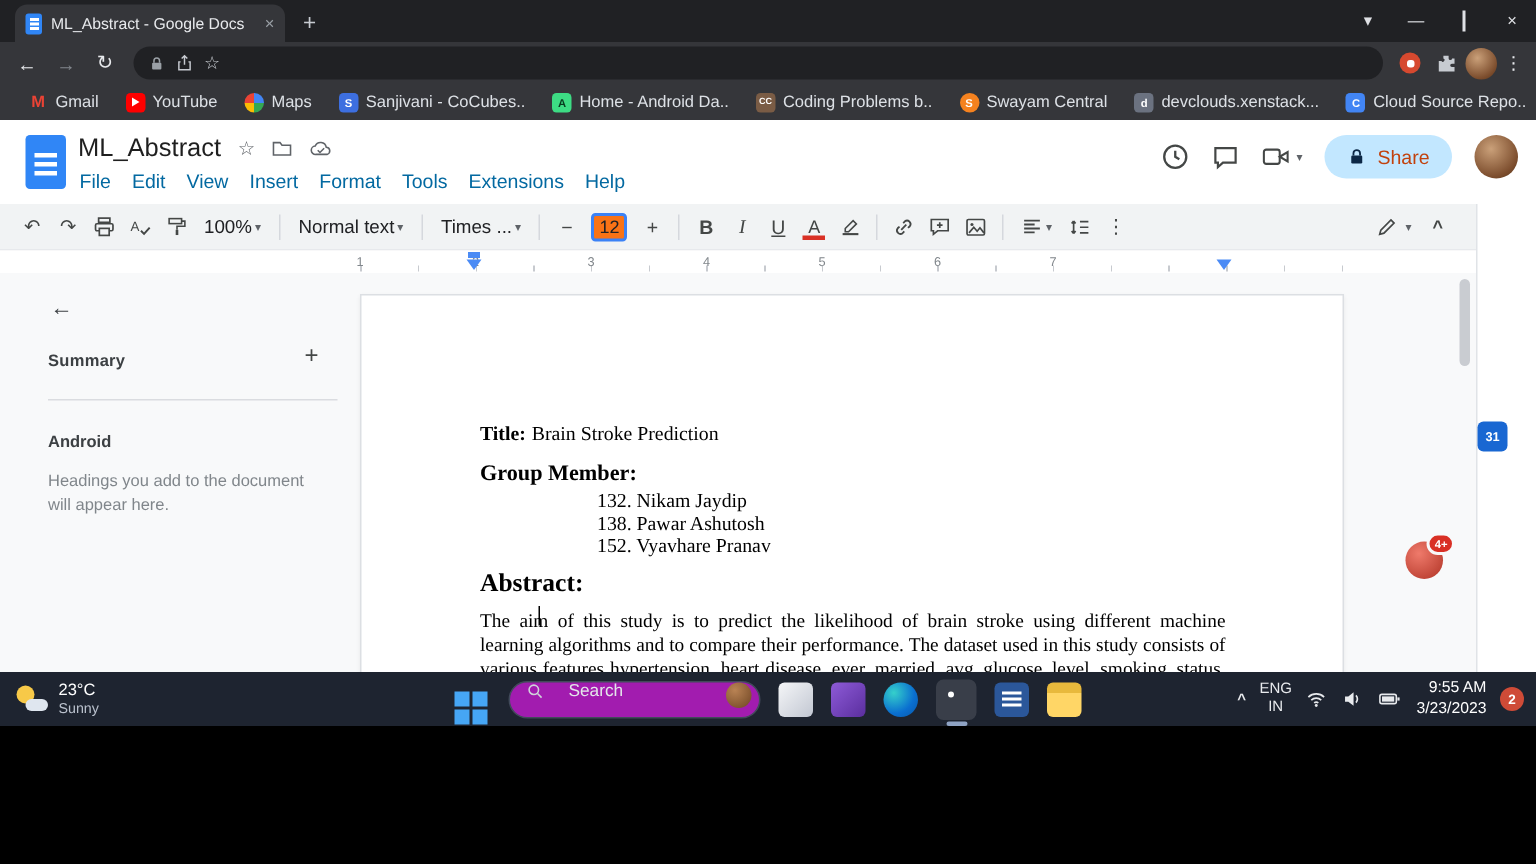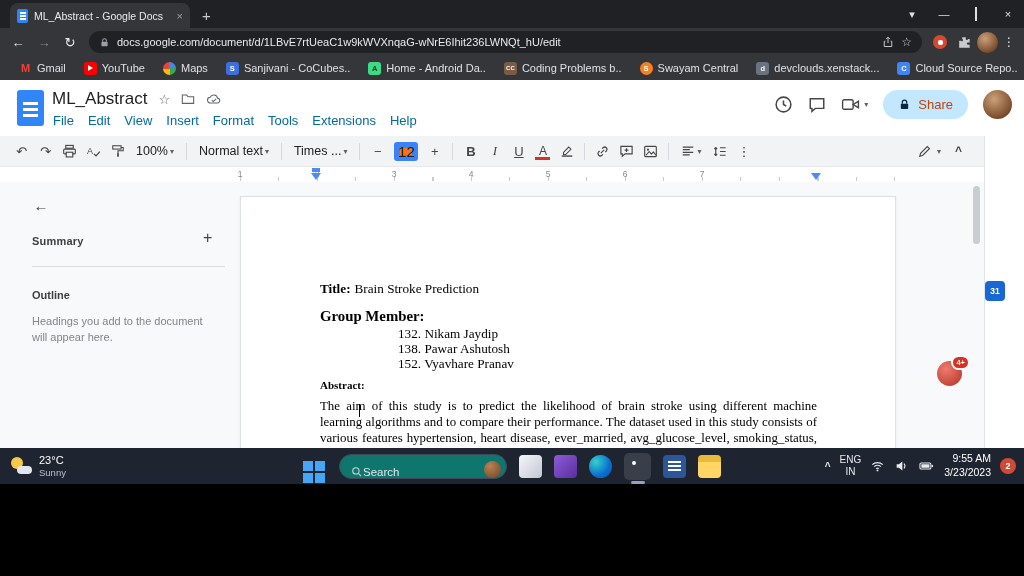--- a/index.html
+++ b/index.html
@@ -59,21 +59,21 @@
   .dh-right{position:absolute;right:12px;top:10px;display:flex;align-items:center;gap:15px}
   .share{display:flex;align-items:center;gap:7px;background:#c2e7ff;border-radius:17px;padding:7px 15px;font-size:13px;color:#c2410c;font-weight:500}
   .davatar{width:29px;height:29px;border-radius:50%;background:radial-gradient(circle at 38% 32%,#caa079,#7c4d2d 70%,#523217)}
 
   
   .dtoolbar{position:absolute;top:136px;left:0;right:0;height:31px;background:#f1f3f4;display:flex;align-items:center;padding:0 10px;gap:1px;color:#444746;border-bottom:1px solid #e7e9ec}
   .tbtn{min-width:23px;height:23px;display:flex;align-items:center;justify-content:center;font-size:13px;border-radius:4px}
   .tsep{width:1px;height:17px;background:#d5d8dd;margin:0 5px}
   .tdrop{display:flex;align-items:center;gap:2px;padding:0 6px;font-size:12.5px;color:#202124}
   .carr{font-size:8px;color:#5f6368}
-  .fontsize-box{width:24px;height:19px;border:6px solid #3b82f6;border-radius:3px;background:#f97316;display:flex;align-items:center;justify-content:center;font-size:15px;color:#202124;margin:0 4px}
+  .fontsize-box{width:24px;height:19px;border:2px solid #3b82f6;border-radius:3px;background:#f97316;display:flex;align-items:center;justify-content:center;font-size:12px;color:#202124;margin:0 4px}
   .tb-b{font-weight:700}
   .tb-i{font-style:italic;font-family:"Liberation Serif",serif}
   .tb-u{text-decoration:underline}
   .tb-a{position:relative;font-size:12px;padding:0 4px}
   .tb-a::after{content:"";position:absolute;left:4px;right:4px;bottom:3px;height:3px;background:#d93025}
   .tb-right{margin-left:auto;display:flex;align-items:center;gap:14px;padding-right:52px}
   .tb-collapse{font-size:12px;color:#444746;font-weight:700}
 
   
   .ruler{position:absolute;top:167px;left:0;right:0;height:15px;background:#fff;font-size:8.5px;color:#80868b}
@@ -92,21 +92,21 @@
   .outline-hint{position:absolute;left:32px;top:132px;width:188px;font-size:11px;color:#80868b;line-height:1.45}
   .scroll-thumb{position:absolute;right:44px;top:4px;width:7px;height:58px;background:#c9ccd1;border-radius:4px}
 
   .page{position:absolute;left:240px;top:14px;width:656px;height:420px;background:#fff;border:1px solid #dcdfe3;box-shadow:0 1px 3px rgba(0,0,0,.07)}
   .page-inner{padding:84px 78px 0 79px;font-family:"Liberation Serif","DejaVu Serif",serif;color:#000}
   .l-title{font-size:13.2px}
   .l-title .bold{font-weight:700}
   .l-title .val{margin-left:4px}
   .group-h{margin-top:11px;font-size:14.8px;font-weight:700}
   .members{margin-left:78px;margin-top:1px;font-size:13.2px;line-height:1.14}
-  .abs-h{margin-top:8px;font-size:11px;font-weight:700}
+  .abs-h{margin-top:8px;font-size:17px;font-weight:700}
   .abs-p{margin-top:7px;font-size:12.9px;line-height:1.25;text-align:justify}
   .caret-line{position:absolute;left:359px;top:222px;width:1px;height:13px;background:#000}
 
   
   .siderail{position:absolute;right:0;top:136px;bottom:36px;width:40px;background:#fff;border-left:1px solid #e0e3e7;display:flex;flex-direction:row;align-items:center;padding:10px 0 12px;gap:25px;z-index:5}
   .ri{width:20px;height:20px;border-radius:4px;display:flex;align-items:center;justify-content:center;color:#fff;font-size:8.5px;font-weight:700;flex:none}
   .ri-cal{background:#1967d2}
   .ri-keep{background:#ffba00;position:relative}
   .ri-keep::after{content:"";position:absolute;left:6px;top:5px;width:8px;height:8px;border-radius:50%;background:#fff}
   .ri-tasks{background:#1a73e8;border-radius:50%;font-size:11px}
@@ -123,21 +123,21 @@
   
   .taskbar{position:absolute;left:0;right:0;bottom:0;height:36px;background:#1e2430;display:flex;align-items:center;z-index:10}
   .weather{display:flex;align-items:center;gap:7px;padding-left:10px;width:180px}
   .w-icon{width:22px;height:20px;position:relative;flex:none}
   .w-icon::before{content:"";position:absolute;left:1px;top:1px;width:12px;height:12px;border-radius:50%;background:#f7c948}
   .w-icon::after{content:"";position:absolute;right:0;bottom:2px;width:15px;height:8px;border-radius:8px;background:#dfe6ef}
   .w-temp{font-size:11px;color:#fff;line-height:1.2}
   .w-cond{font-size:9.5px;color:#b9c0cc}
   .tb-center{position:absolute;left:50%;transform:translateX(-50%);display:flex;align-items:center;gap:12px;height:100%}
   .start{width:10px;height:10px;background:#46a6f5;box-shadow:12px 0 #46a6f5,0 12px #46a6f5,12px 12px #46a6f5;margin-right:14px}
-  .searchpill{height:25px;background:#0f766e;border:1px solid #414a5a;border-radius:13px;display:flex;align-items:flex-end;gap:0;padding:0 5px 0 11px;width:168px;color:#e3e6ea;font-size:11.5px}
+  .searchpill{height:25px;background:#a21caf;border:1px solid #414a5a;border-radius:13px;display:flex;align-items:flex-start;gap:16px;padding:0 5px 0 11px;width:168px;color:#e3e6ea;font-size:11.5px}
   .pill-img{margin-left:auto;width:17px;height:17px;border-radius:50%;background:radial-gradient(circle at 35% 30%,#b98354,#6d4423)}
   .app{width:23px;height:23px;border-radius:4px;position:relative;flex:none}
   .app-1{background:linear-gradient(135deg,#f5f6f8,#c2c7d2)}
   .app-2{background:linear-gradient(135deg,#8e5bd8,#5a2e9e)}
   .app-edge{border-radius:50%;background:radial-gradient(circle at 30% 30%,#35d0cb,#0a6fd0 60%,#0857a8)}
   .app-chrome{border-radius:50%;background:conic-gradient(from -40deg,#ea4335 0 33%,#fbbc05 0 60%,#34a853 0 100%);position:relative}
   .app-chrome::after{content:"";position:absolute;inset:6px;border-radius:50%;background:#4285f4;border:2px solid #fff}
   .app-word{background:#2b579a}
   .app-word::after{content:"";position:absolute;left:5px;top:6px;width:13px;height:2px;background:#fff;box-shadow:0 4px 0 #fff,0 8px 0 #fff}
   .app-folder{background:linear-gradient(180deg,#e8b93c 0 30%,#ffd666 30%)}
@@ -171,21 +171,20 @@
 
   <div class="navbar">
     <span class="navbtn">←</span>
     <span class="navbtn dim">→</span>
     <span class="navbtn">↻</span>
     <div class="omnibox">
       <svg width="11" height="11" viewBox="0 0 16 16">
           <rect x="3.5" y="7" width="9" height="6.5" rx="1" fill="#9aa0a6"></rect>
           <path d="M5.3 7V5.2a2.7 2.7 0 015.4 0V7" stroke="#9aa0a6" stroke-width="1.5" fill="none"></path>
         </svg>
-      <span class="omni-url">docs.google.com/document/d/1LBvE7rtUeaC1w9kWVXnqaG-wNrE6Ihit236LWNQt_hU/edit</span>
       <svg width="12" height="12" viewBox="0 0 16 16">
           <path d="M8 1.5v8M5.5 4L8 1.5 10.5 4" stroke="#c7cbd1" stroke-width="1.3" fill="none"></path>
           <path d="M4.5 7H3v7h10V7h-1.5" stroke="#c7cbd1" stroke-width="1.3" fill="none"></path>
         </svg>
       <span class="omni-star">☆</span>
     </div>
     <span class="ext-red"></span>
     <span class="iconbtn">
       <svg width="14" height="14" viewBox="0 0 16 16">
           <path d="M6 2.5h4v2a1.3 1.3 0 102.6 0h1.9v4h-2a1.3 1.3 0 100 2.6h2v3.4H2.5V6.5h2a1.3 1.3 0 101.5-2z" fill="#c7cbd1"></path>
@@ -393,21 +392,21 @@
     <span class="indent-rect"></span>
     <span class="rtri" style="left:311px"></span>
     <span class="rtri" style="left:811px"></span>
   </div>
 
   <div class="workspace">
     <div class="back-btn">←</div>
     <div class="sum-label">Summary</div>
     <div class="sum-add">+</div>
     <div class="sb-div"></div>
-    <div class="outline-label">Outline</div>
+    <div class="outline-label">Android</div>
     <div class="outline-hint">Headings you add to the document will appear here.</div>
     <div class="scroll-thumb"></div>
 
     <div class="page">
       <div class="page-inner">
         <div class="l-title">
           <span class="bold">Title:</span><span class="val">Brain Stroke Prediction</span>
         </div>
         <div class="group-h">Group Member:</div>
         <div class="members">

